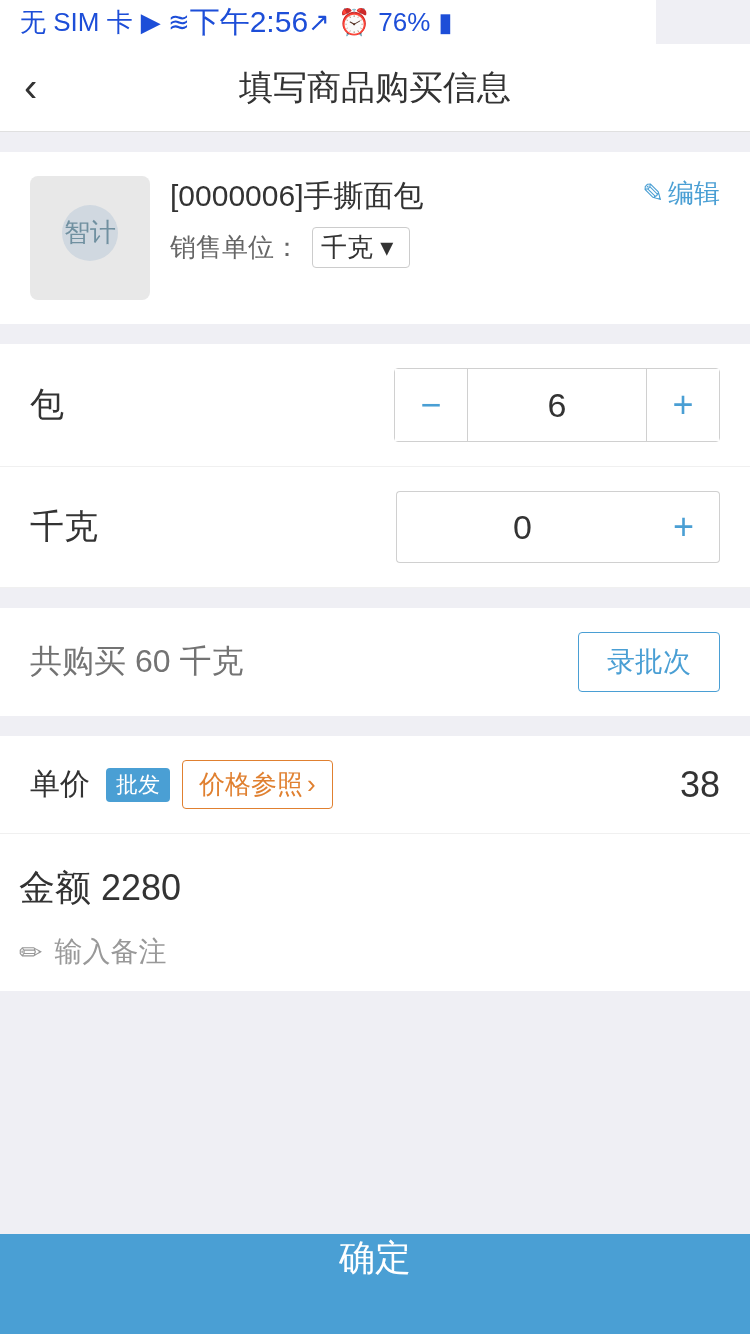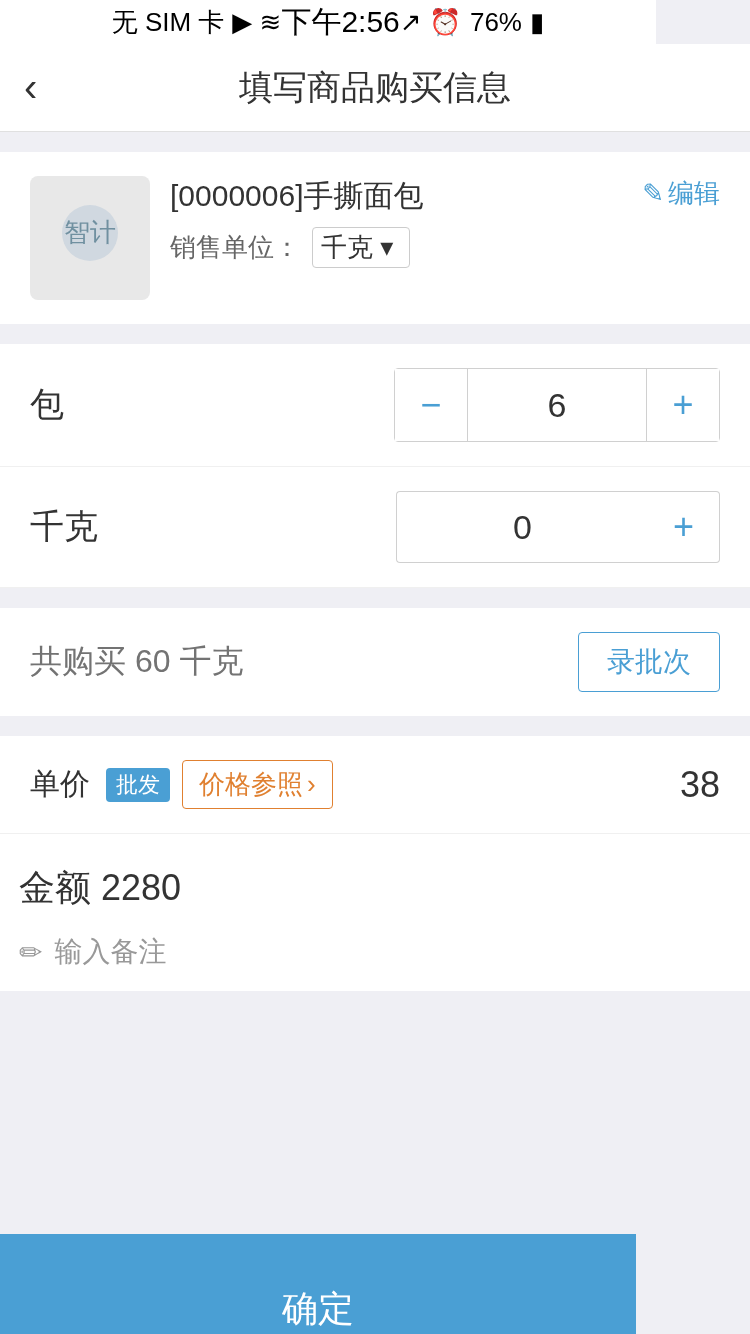--- a/index.html
+++ b/index.html
@@ -13,24 +13,24 @@
       color: #333;
     }
 
     
     .status-bar {
       width: 656px;
       height: 44px;
       background: #fff;
       display: flex;
       align-items: center;
-      justify-content: center;
+      justify-content: flex-start;
       padding: 0 20px;
       font-size: 26px;
-      color: #000000;
+      color: #1d4ed8;
     }
     .status-bar-left { display: flex; align-items: center; gap: 8px; }
     .status-bar-center { font-size: 30px; font-weight: 500; }
     .status-bar-right { display: flex; align-items: center; gap: 8px; font-size: 26px; }
 
     
     .nav-bar {
       width: 750px;
       height: 88px;
       background: #fff;
@@ -287,25 +287,25 @@
       color: #999;
       font-size: 28px;
       cursor: pointer;
     }
 
     
     .footer {
       position: fixed;
       bottom: 0;
       left: 0;
-      width: 636px;
+      width: 750px;
       height: 100px;
       background: #4a9fd4;
       display: flex;
-      align-items: flex-end;
+      align-items: flex-start;
       justify-content: center;
       cursor: pointer;
     }
     .footer-btn {
       font-size: 36px;
       color: #fff;
       font-weight: 500;
     }
 
     

